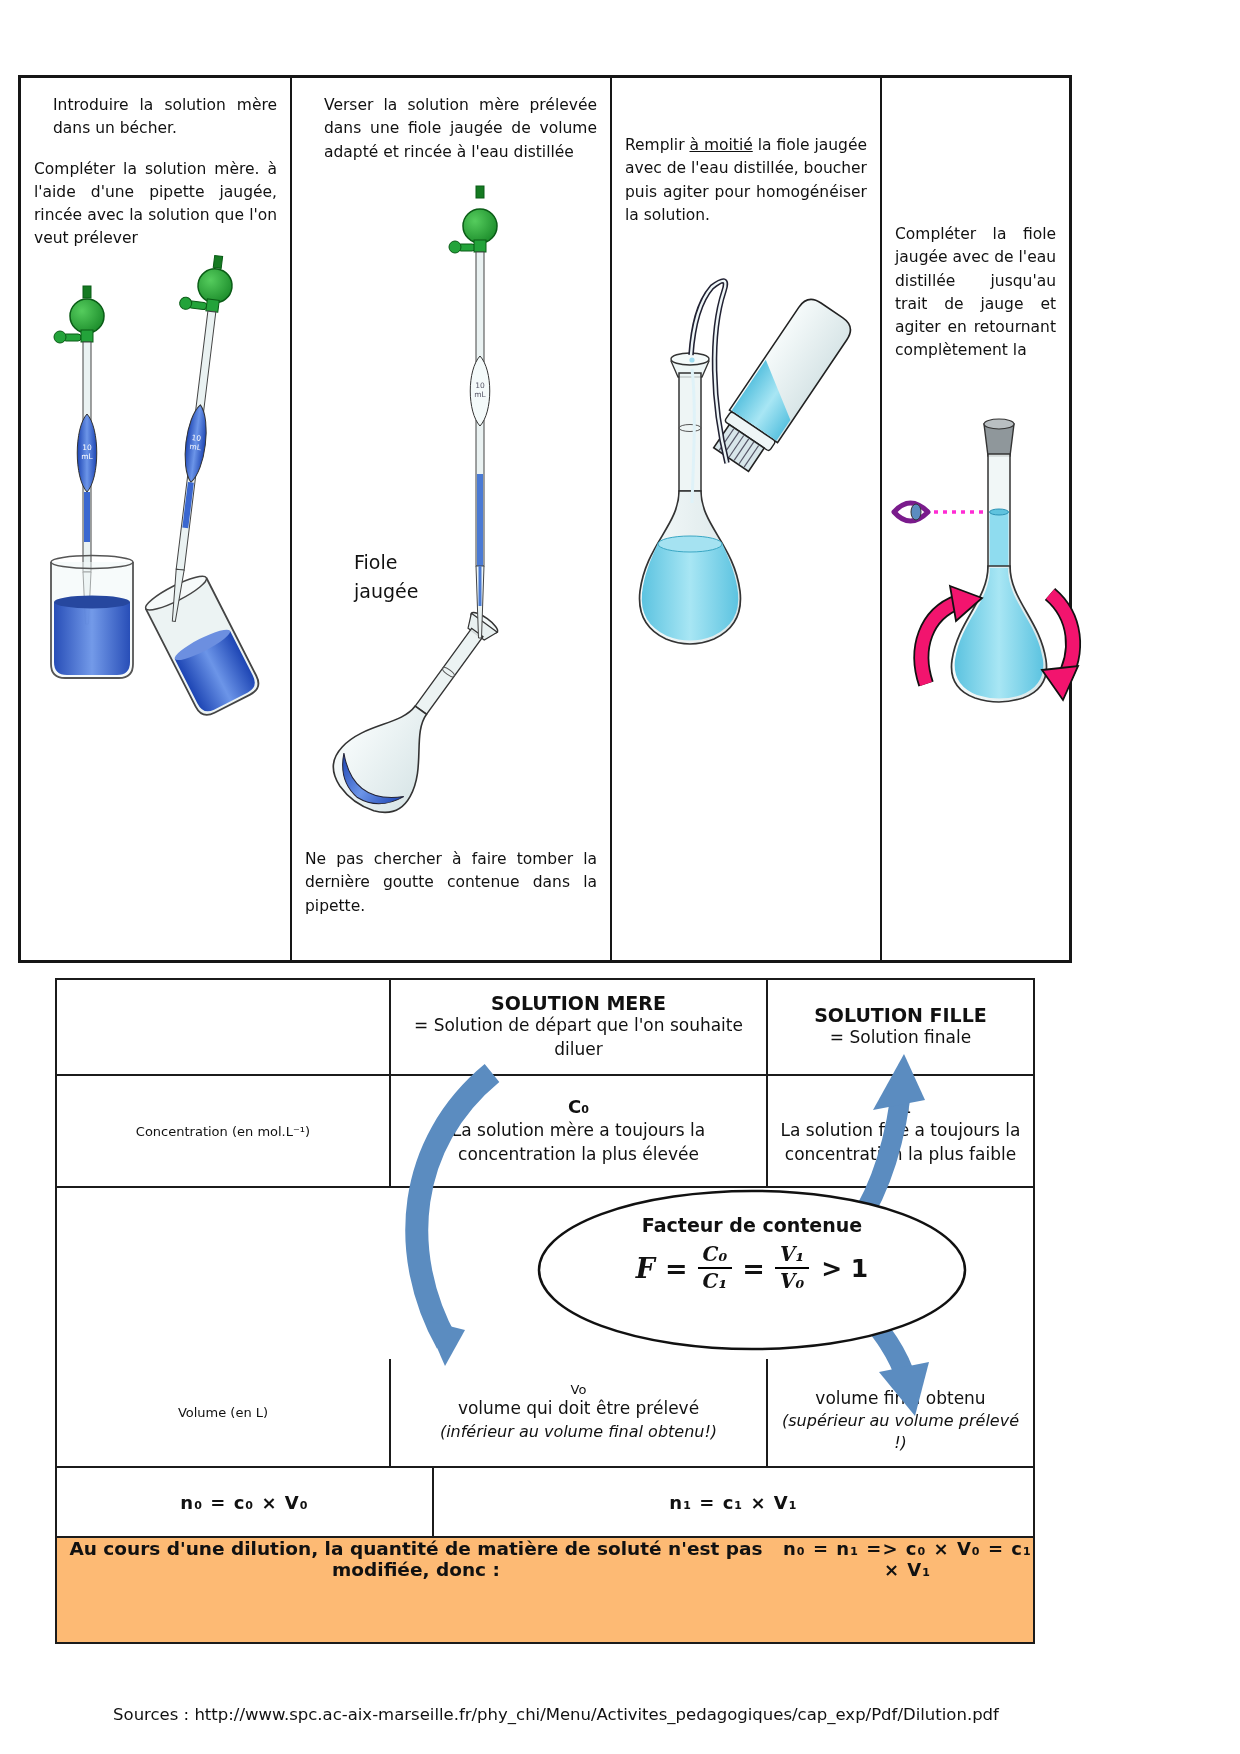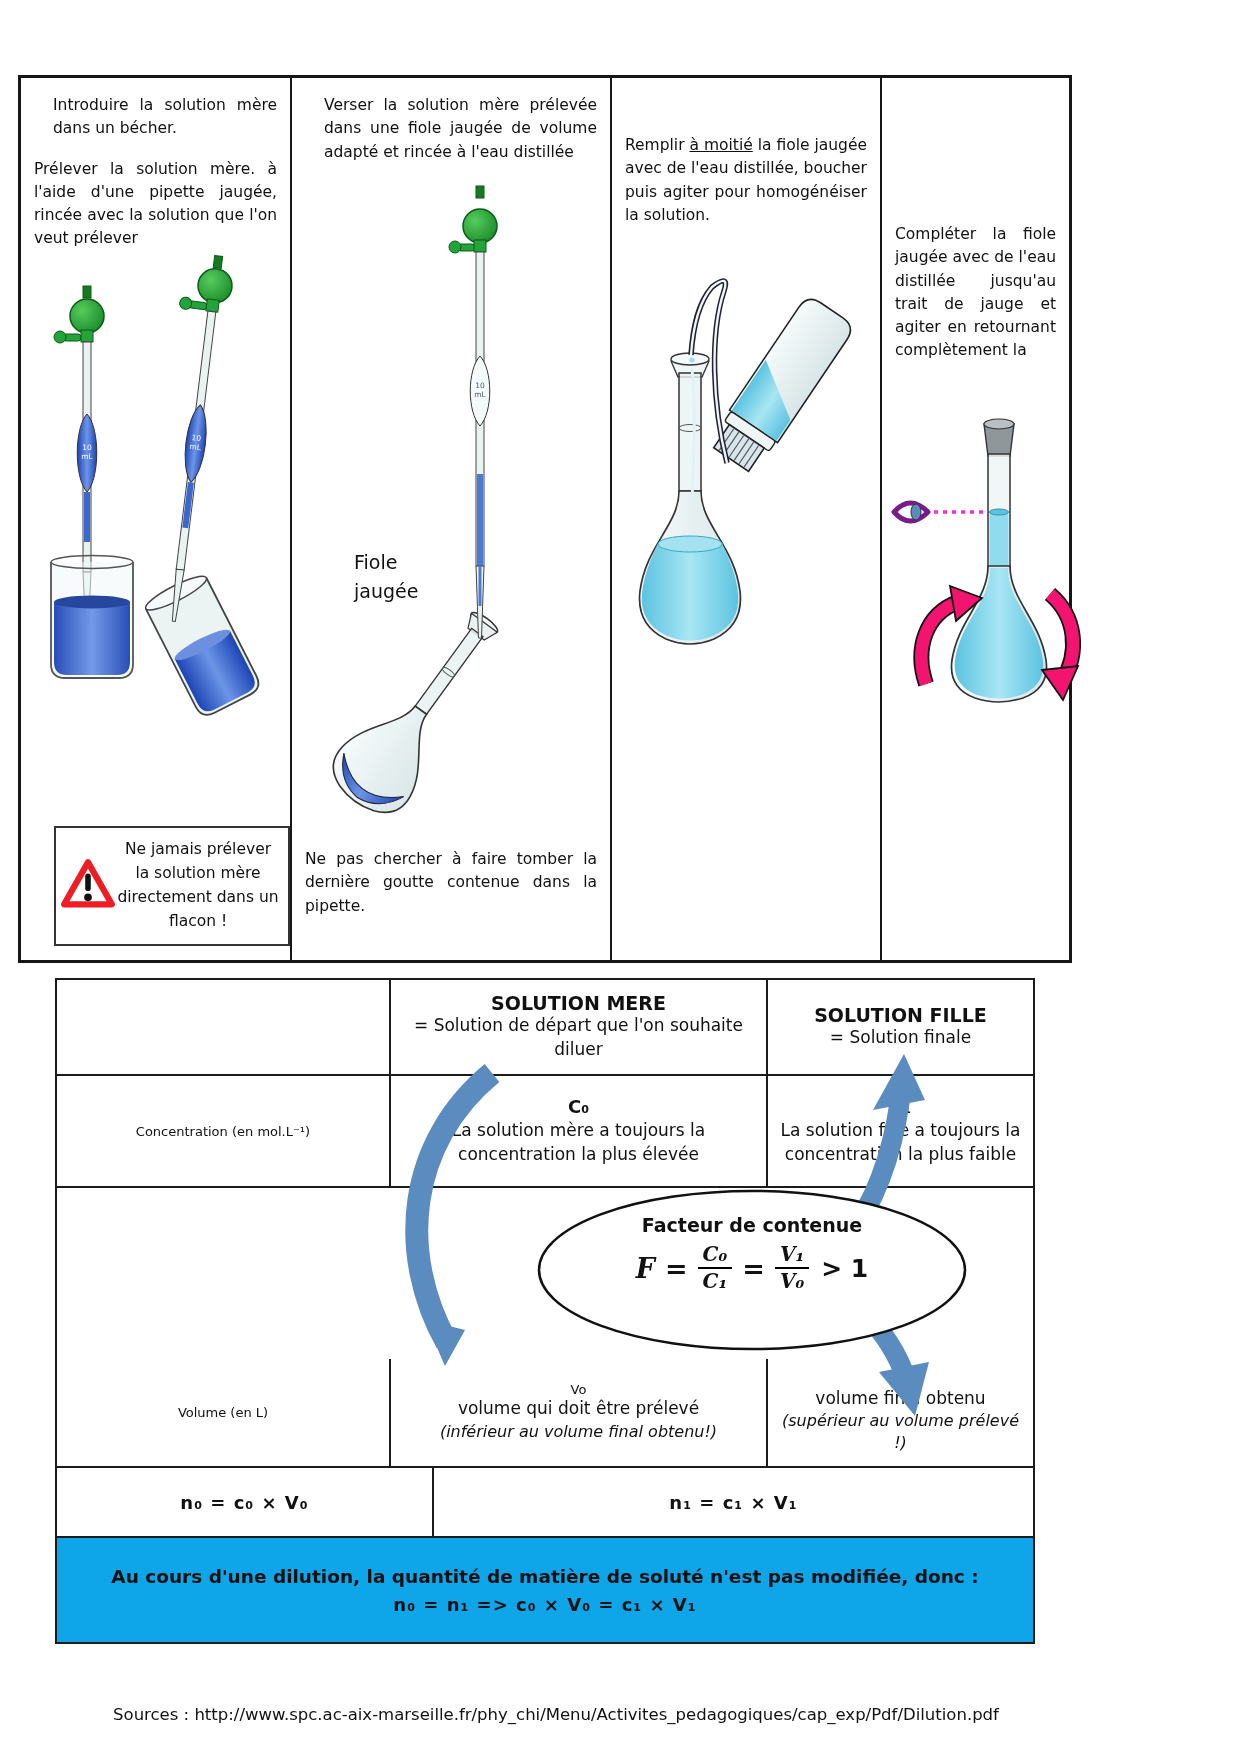--- a/index.html
+++ b/index.html
@@ -49,36 +49,36 @@
   .facteur{position:absolute;left:495px;top:26px;width:400px;text-align:center;z-index:2;}
   .facteur .ftitle{font-weight:bold;font-size:19px;}
   .fformula{margin-top:7px;display:flex;justify-content:center;align-items:center;gap:10px;
             font-family:"DejaVu Serif","Liberation Serif",serif;
             font-style:italic;font-weight:bold;font-size:27px;}
   .frac{display:inline-flex;flex-direction:column;align-items:center;font-size:20px;line-height:1.15;}
   .frac .num{border-bottom:2.5px solid #000;padding:0 5px 1px;}
   .frac .den{padding-top:1px;}
   .gt{font-family:"DejaVu Sans",sans-serif;font-style:normal;font-weight:bold;font-size:25px;margin-left:2px;}
   
-  .tconcl{height:104px;background:#0ea5e9;display:flex;flex-direction:column;
+  .tconcl{height:104px;background:#fdba74;display:flex;flex-direction:row;
           justify-content:center;gap:7px;text-align:center;}
   .concl1{font-weight:bold;font-size:18.5px;}
   .concl2{font-weight:bold;font-size:18px;letter-spacing:1px;}
   
   .sources{position:absolute;left:66px;top:1688px;width:980px;text-align:center;
            font-size:16.5px;}
 </style>
 </head>
 <body>
 
 <div class="steps">
 
   <div class="panel pw1">
     <p class="txt p1-a">Introduire la solution mère dans un bécher.</p>
-    <p class="txt">Prélever la solution mère. à l'aide d'une pipette jaugée, rincée avec la solution que l'on veut prélever</p>
+    <p class="txt">Compléter la solution mère. à l'aide d'une pipette jaugée, rincée avec la solution que l'on veut prélever</p>
 
     <svg class="illu" style="top:172px" width="271" height="470" viewBox="0 0 271 470">
       <defs>
         <linearGradient id="gBlue" x1="0" y1="0" x2="1" y2="0">
           <stop offset="0" stop-color="#1d45b4"></stop>
             <stop offset="0.5" stop-color="#6c95e8"></stop>
             <stop offset="1" stop-color="#1d45b4"></stop>
         </linearGradient>
         <linearGradient id="gCyan" x1="0" y1="0" x2="1" y2="0">
           <stop offset="0" stop-color="#5cc3e0"></stop>
@@ -131,28 +131,20 @@
       </g>
 
       <g>
         <path d="M30,312 L30,414 Q30,428 44,428 L98,428 Q112,428 112,414 L112,312" fill="#f0f7f7" fill-opacity="0.55" stroke="#555" stroke-width="1.8"></path>
         <path d="M33,352 L33,412 Q33,425 46,425 L96,425 Q109,425 109,412 L109,352 Z" fill="url(#gBlue)" fill-opacity="0.95"></path>
         <ellipse cx="71" cy="352" rx="38" ry="6.5" fill="#26479f"></ellipse>
         <ellipse cx="71" cy="312" rx="41" ry="6.5" fill="none" stroke="#555" stroke-width="1.5"></ellipse>
       </g>
     </svg>
 
-    <div class="warnbox">
-      <svg width="56" height="56" viewBox="0 0 80 74">
-        <path d="M40,6 L74,66 L6,66 Z" fill="#ffffff" stroke="#ee1c25" stroke-width="9" stroke-linejoin="round"></path>
-        <rect x="36" y="22" width="8" height="25" rx="4" fill="#111"></rect>
-        <circle cx="40" cy="56" r="5.5" fill="#111"></circle>
-      </svg>
-      <span>Ne jamais prélever la solution mère directement dans un flacon !</span>
-    </div>
   </div>
 
   <div class="panel pw2">
     <p class="txt p1-a">Verser la solution mère prélevée dans une fiole jaugée de volume adapté et rincée à l'eau distillée</p>
 
     <svg class="illu" style="top:100px" width="283" height="640" viewBox="0 0 283 640">
 
       <g transform="rotate(36 190 448)">
         <ellipse cx="190" cy="444" rx="16" ry="5" fill="#f2f8f8" stroke="#333" stroke-width="1.5"></ellipse>
         <path d="M174,444 L206,444 L200,458 L180,458 Z" fill="#e9f1f1" stroke="#333" stroke-width="1.2"></path>

